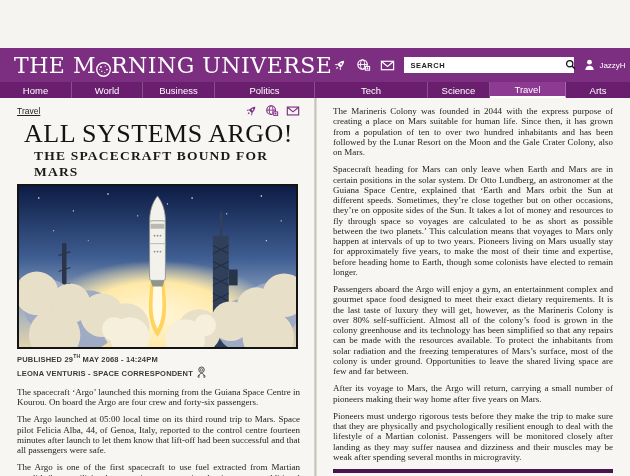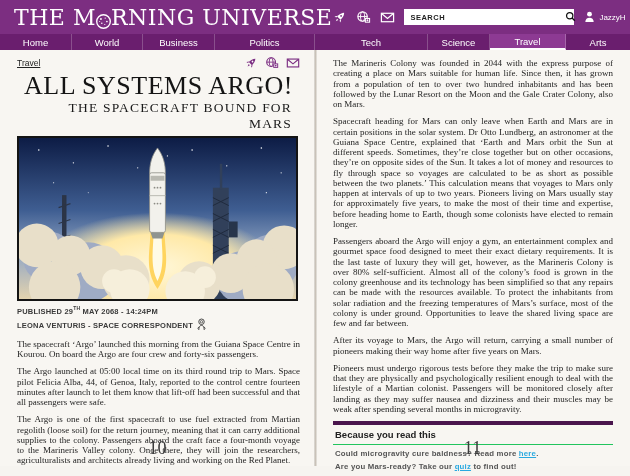--- a/index.html
+++ b/index.html
@@ -1,20 +1,20 @@
 <!DOCTYPE html>
 <html><head>
 <meta charset="utf-8">
 <style>
   * { margin:0; padding:0; box-sizing:border-box; }
   body { width:630px; height:476px; overflow:hidden; background:#f6f4f0; font-family:"Liberation Sans", sans-serif; }
   .screen { position:relative; width:630px; height:476px; }
 
   
-  .masthead { height:34px; background:#7c2e81; display:flex; align-items:center; padding:0 10px 0 14px; }
+  .masthead { height:34px; background:#7c2e81; display:flex; align-items:center; padding:0 10px 0 14px;margin-top:48px; }
   .logo { color:#fff; font-family:"DejaVu Serif", serif; font-size:22px; letter-spacing:.5px; white-space:nowrap; display:flex; align-items:center; }
   .logo .globe { display:inline-block; width:17px; height:17px; margin:2px -1px 0 -1px; }
   .head-right { margin-left:auto; display:flex; align-items:center; gap:9px; }
   .hicon { width:15px; height:15px; display:inline-flex; align-items:center; justify-content:center; cursor:pointer; }
   .hicon svg { width:15px; height:15px; }
   .searchbox { width:170px; height:16px; background:#fff; display:flex; align-items:center; padding:0 4px 0 6px;gap:47px; }
   .searchbox input { border:none; outline:none; flex:1; font-size:7.5px; font-weight:bold; letter-spacing:.5px; color:#222; background:transparent; font-family:"Liberation Sans", sans-serif; }
   .searchbox input::placeholder { color:#222; opacity:1; }
   .searchbox svg { width:11px; height:11px; }
   .userchip { display:flex; align-items:center; gap:3px; color:#fff; font-size:8px; cursor:pointer; }
@@ -32,21 +32,21 @@
   .page.right { padding:8px 17px 0 18px; }
   .fold { position:absolute; left:314px; top:0; width:3px; height:416px;
           background:linear-gradient(90deg, rgba(0,0,0,.10), #c9c2b8 50%, rgba(0,0,0,.06)); }
 
   .cat-row { display:flex; align-items:center; height:14px; margin-bottom:2px; }
   .cat-link { font-size:8.5px; color:#222; text-decoration:underline; cursor:pointer; }
   .share-icons { margin-left:auto; display:flex; gap:6px; }
   .share-icons .hicon svg { width:14px; height:14px; }
 
   h1 { font-family:"Liberation Serif", serif; font-weight:400; font-size:26px; line-height:1.05; text-align:center; color:#141414; letter-spacing:.5px; }
-  h2 { font-family:"Liberation Serif", serif; font-weight:400; font-size:13.5px; text-align:right; color:#1a1a1a; letter-spacing:1.2px; margin:1px 8px 4px; }
+  h2 { font-family:"Liberation Serif", serif; font-weight:700; font-size:13.5px; text-align:left; color:#1a1a1a; letter-spacing:1.2px; margin:1px 17px 4px; }
 
   .art-img { width:281px; height:165px; border:2px solid #141414; display:block; background:#0d1c45; }
 
   .publine { margin-top:4px; font-size:7.5px; font-weight:bold; color:#3a3a3a; letter-spacing:.2px; }
   .publine sup { font-size:5px; vertical-align:super; }
   .byline { display:flex; align-items:center; gap:3px; font-size:7.5px; font-weight:bold; color:#3a3a3a; letter-spacing:.2px; margin:2px 0 6px; }
   .byline svg { width:11px; height:13px; }
 
   .bodytext p { font-family:"Liberation Serif", serif; font-size:9px; line-height:1.14; text-align:justify; color:#242424; margin-bottom:7px; }
 

